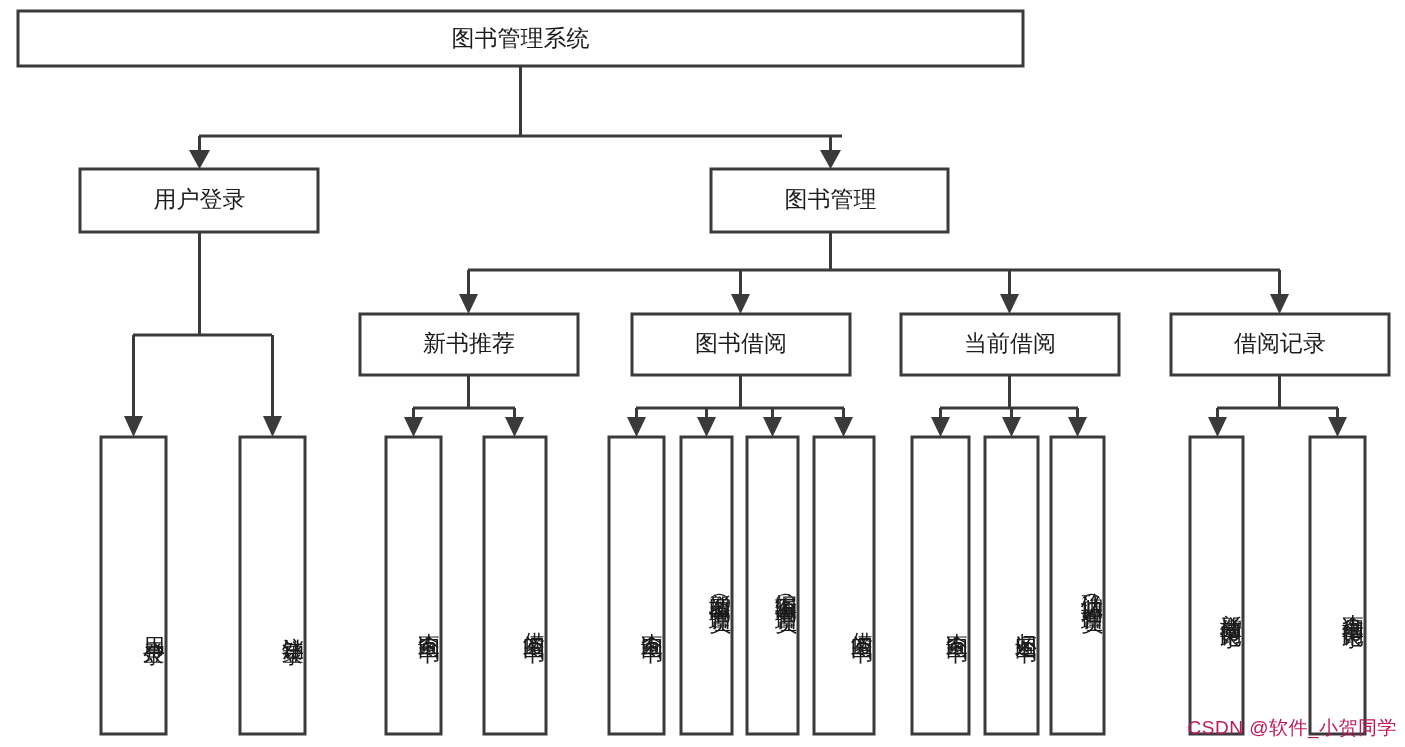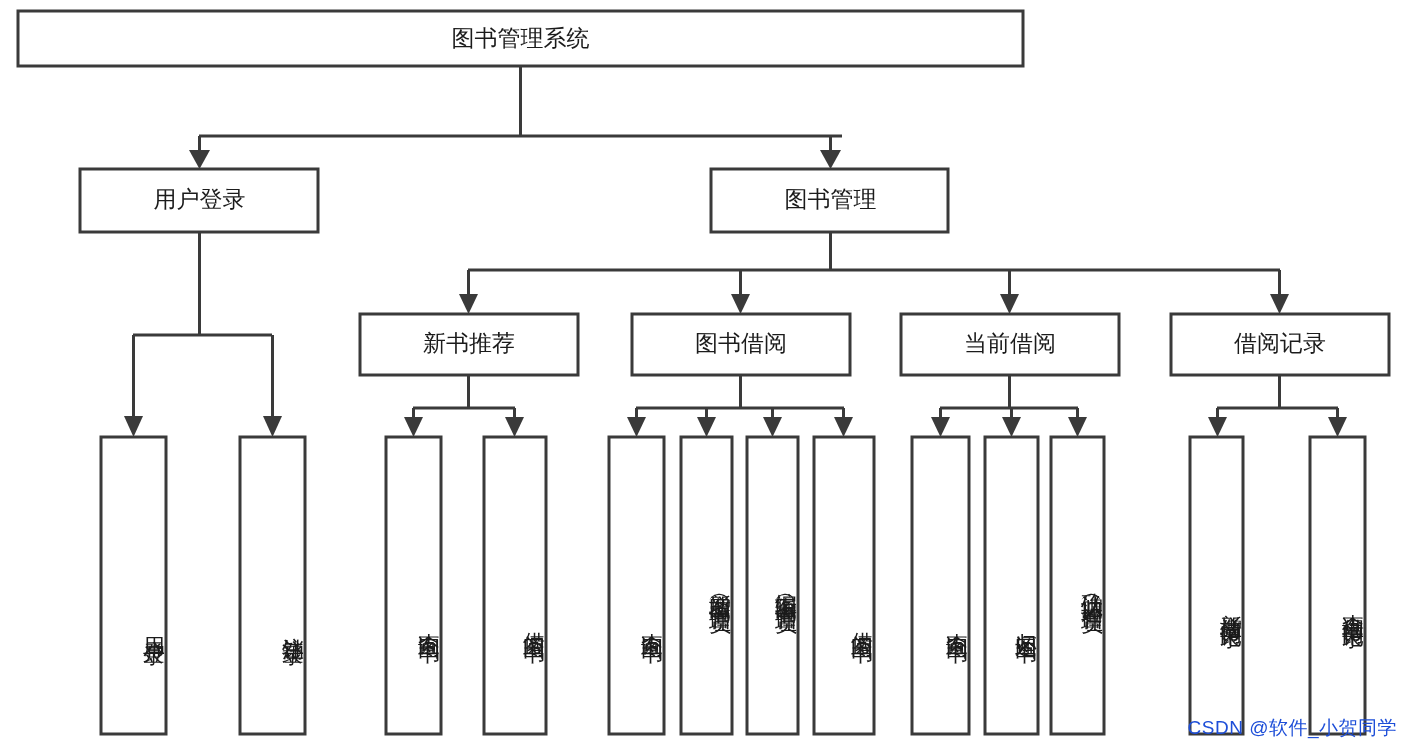--- a/index.html
+++ b/index.html
@@ -60,21 +60,21 @@
     align-items: flex-start;
     justify-content: center;
     pointer-events: none;
   }
   .watermark {
     position: absolute;
     right: 8px;
     bottom: 6px;
     font-family: "Liberation Sans", "DejaVu Sans", sans-serif;
     font-size: 19px;
-    color: #1d4ed8;
+    color: #be185d;
     white-space: nowrap;
     letter-spacing: 0.5px;
   }
 </style>
 </head>
 <body>
 
 <div id="diagram-root">
 
   <svg class="flow" viewBox="0 0 1405 747">

